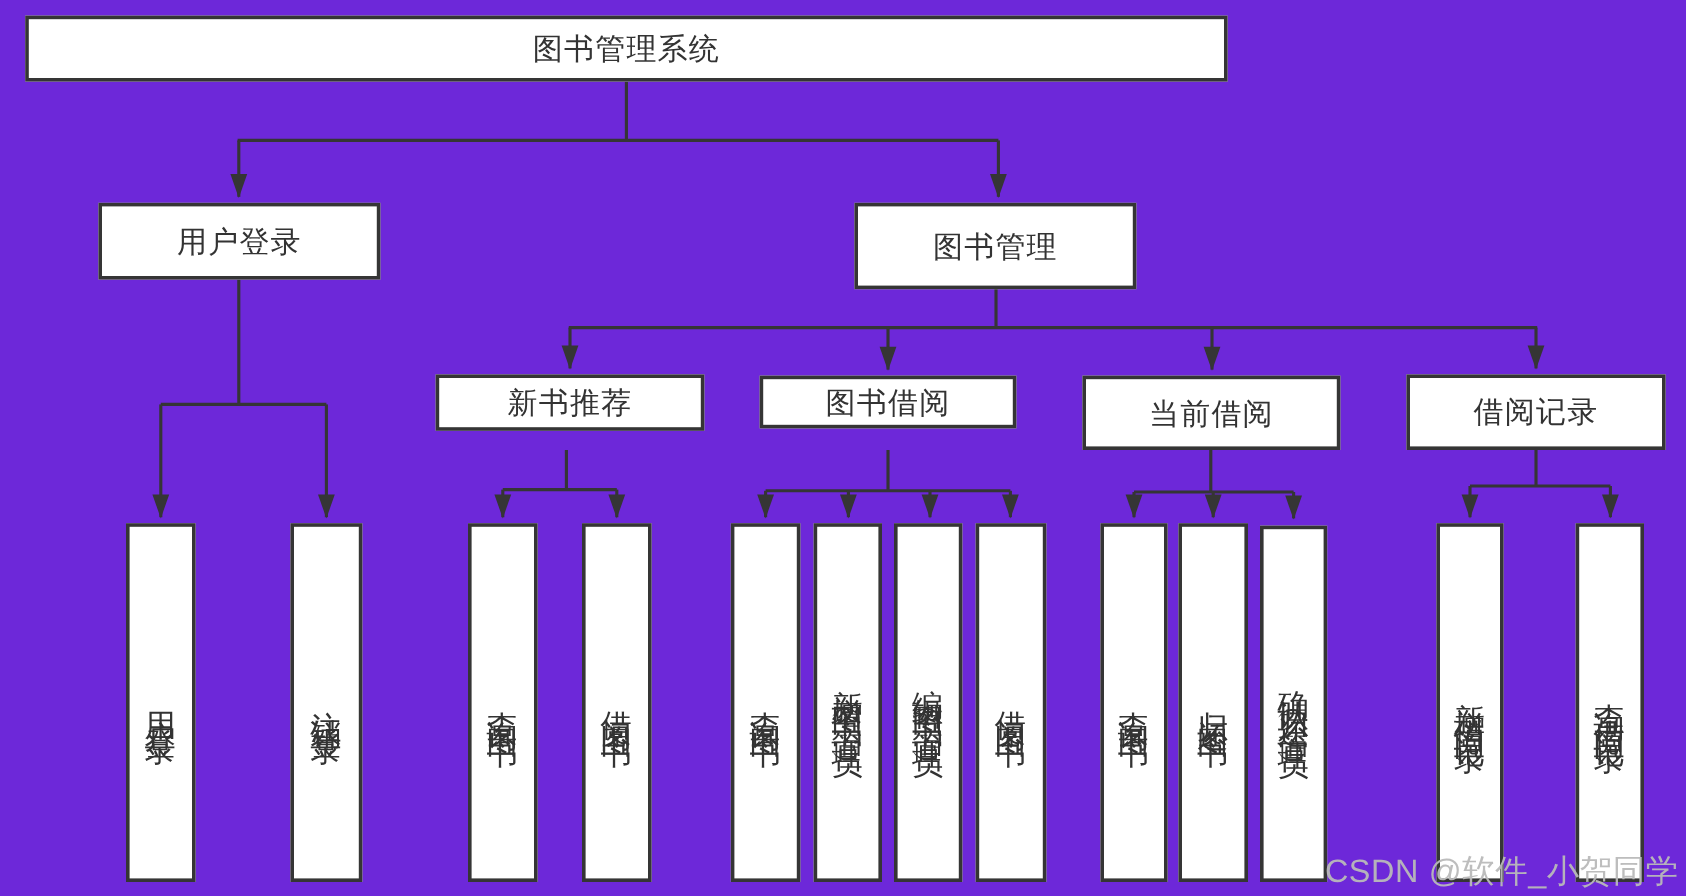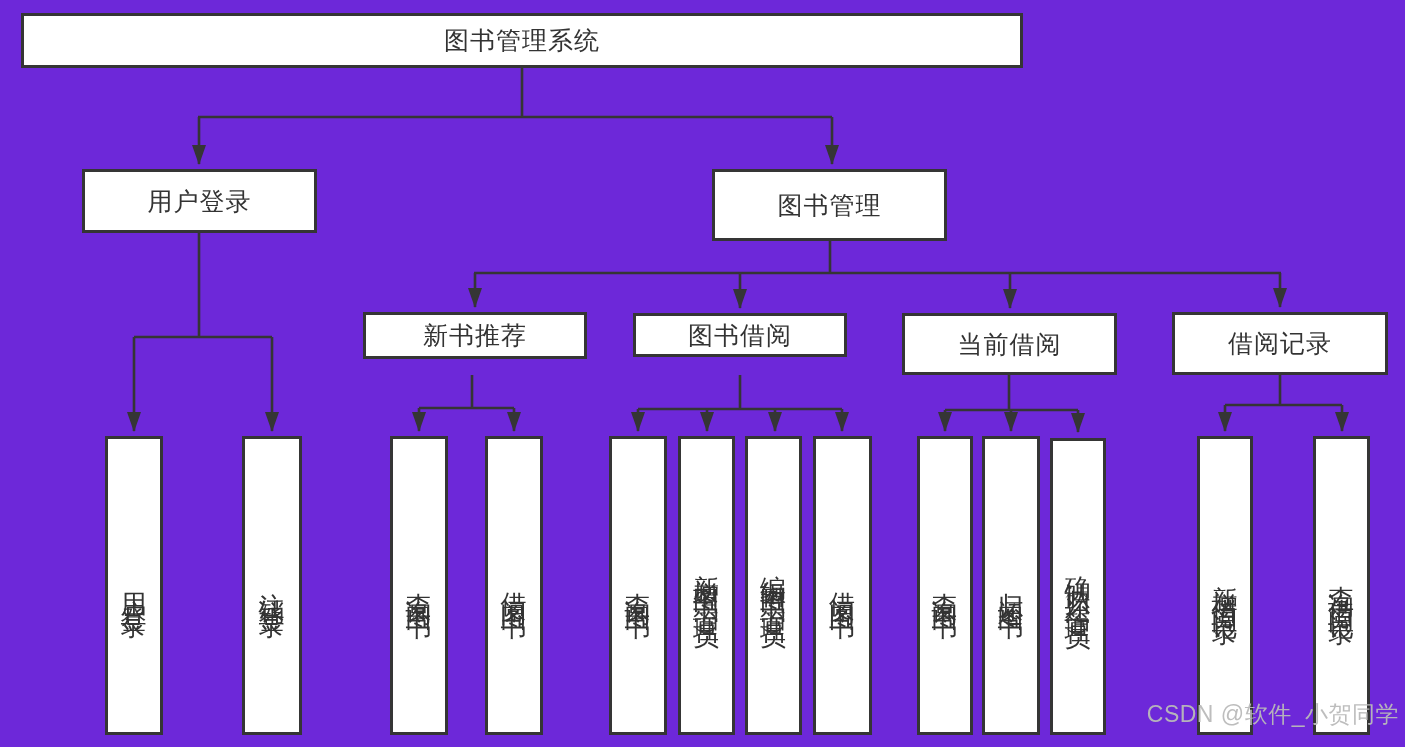--- a/index.html
+++ b/index.html
@@ -25,22 +25,22 @@
   .node.v span{
     writing-mode:vertical-rl;
     text-orientation:mixed;
     font-size:26px;
     letter-spacing:7px;
     color:#333333;
     line-height:1;
   }
   #watermark{
     position:absolute;
-    right:6px;bottom:17px;
-    font-size:23px;
+    right:6px;bottom:3px;
+    font-size:27px;
     color:rgba(185,185,185,0.95);
     letter-spacing:0.5px;
     white-space:nowrap;
   }
 </style>
 </head>
 <body>
 
 <div id="stage">
 

